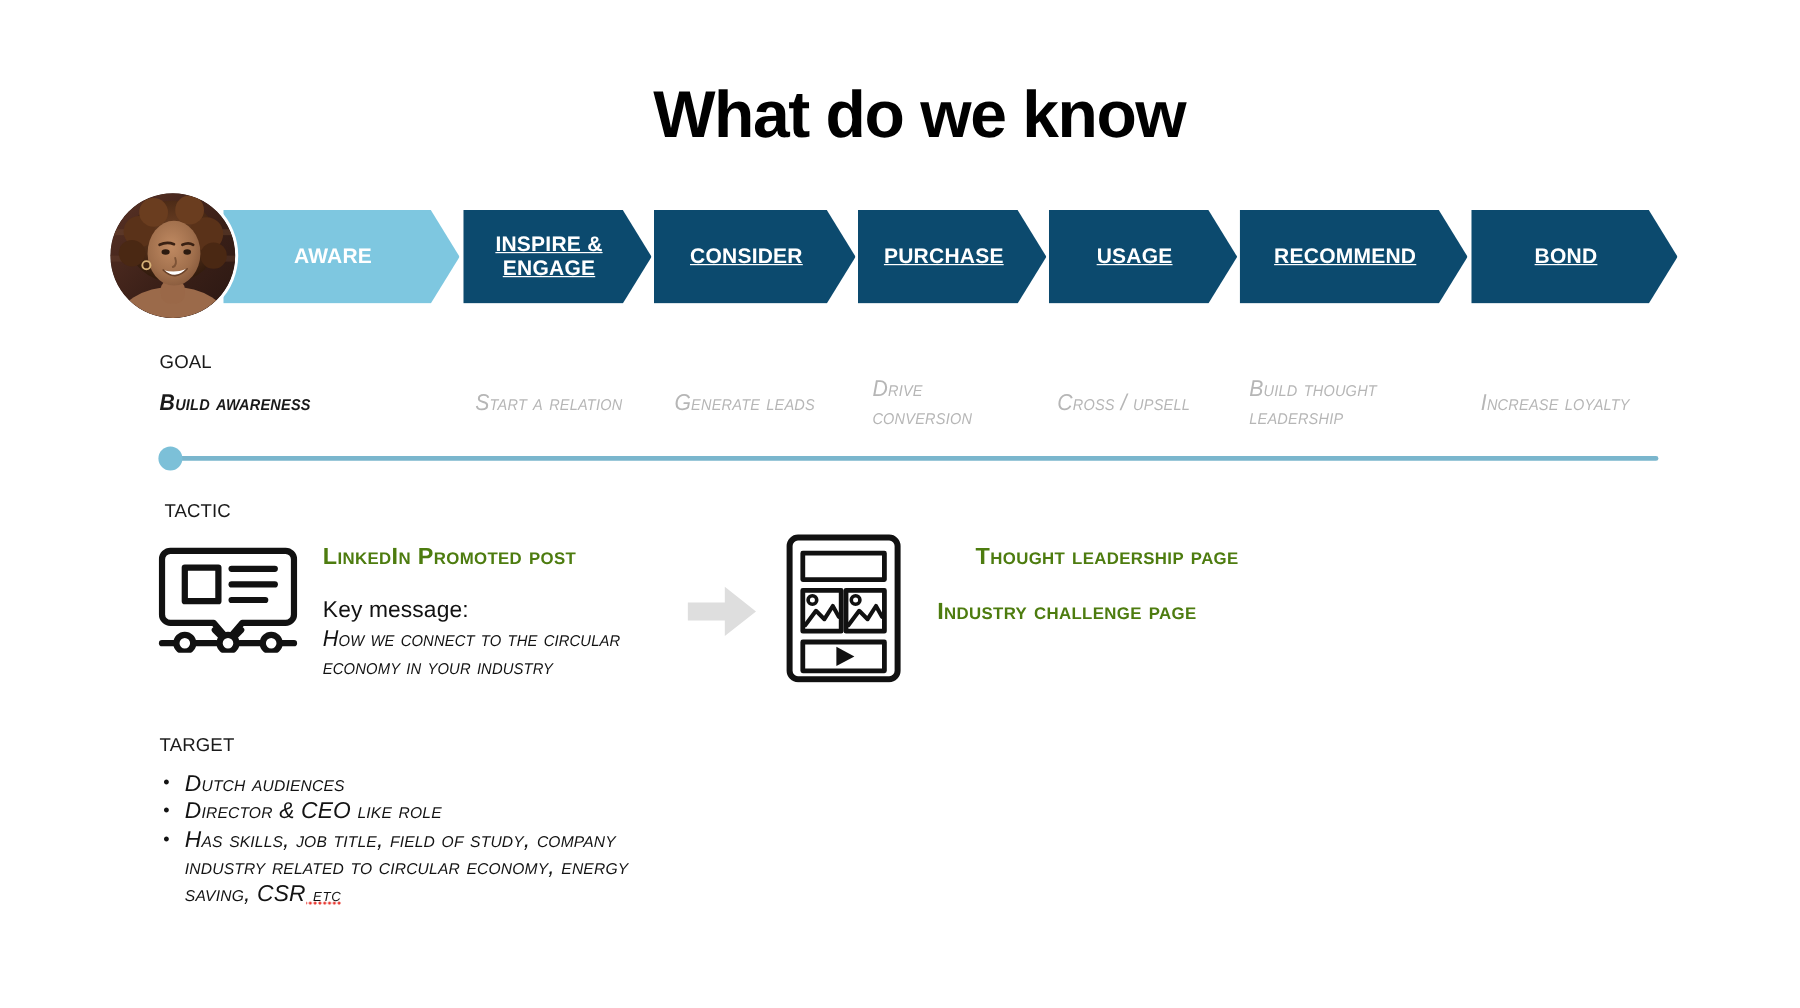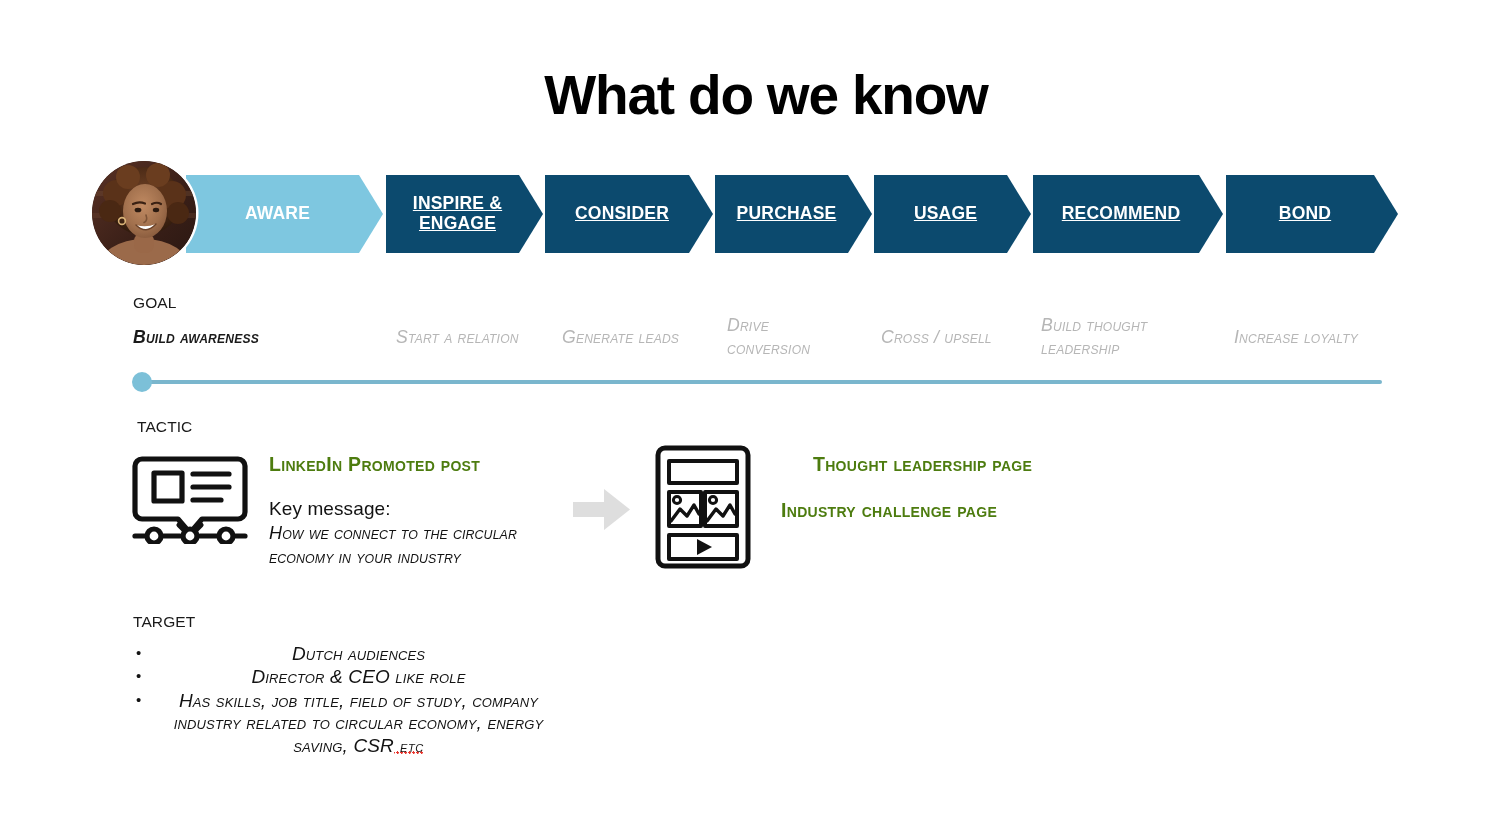--- a/index.html
+++ b/index.html
@@ -207,21 +207,20 @@
     position: relative;
     padding-left: 21px;
     font-family: "Liberation Sans", sans-serif;
     font-style: italic;
     font-variant: small-caps;
     font-size: 19px;
     line-height: 22.8px;
     letter-spacing: 0.15px;
     color: #131313;
     margin-bottom: 0.5px;
-    text-align: center;
   }
   .target-list li::before {
     content: "\2022";
     position: absolute;
     left: 3px;
     top: -1px;
     font-style: normal;
     font-variant: normal;
     font-size: 15px;
     color: #131313;

